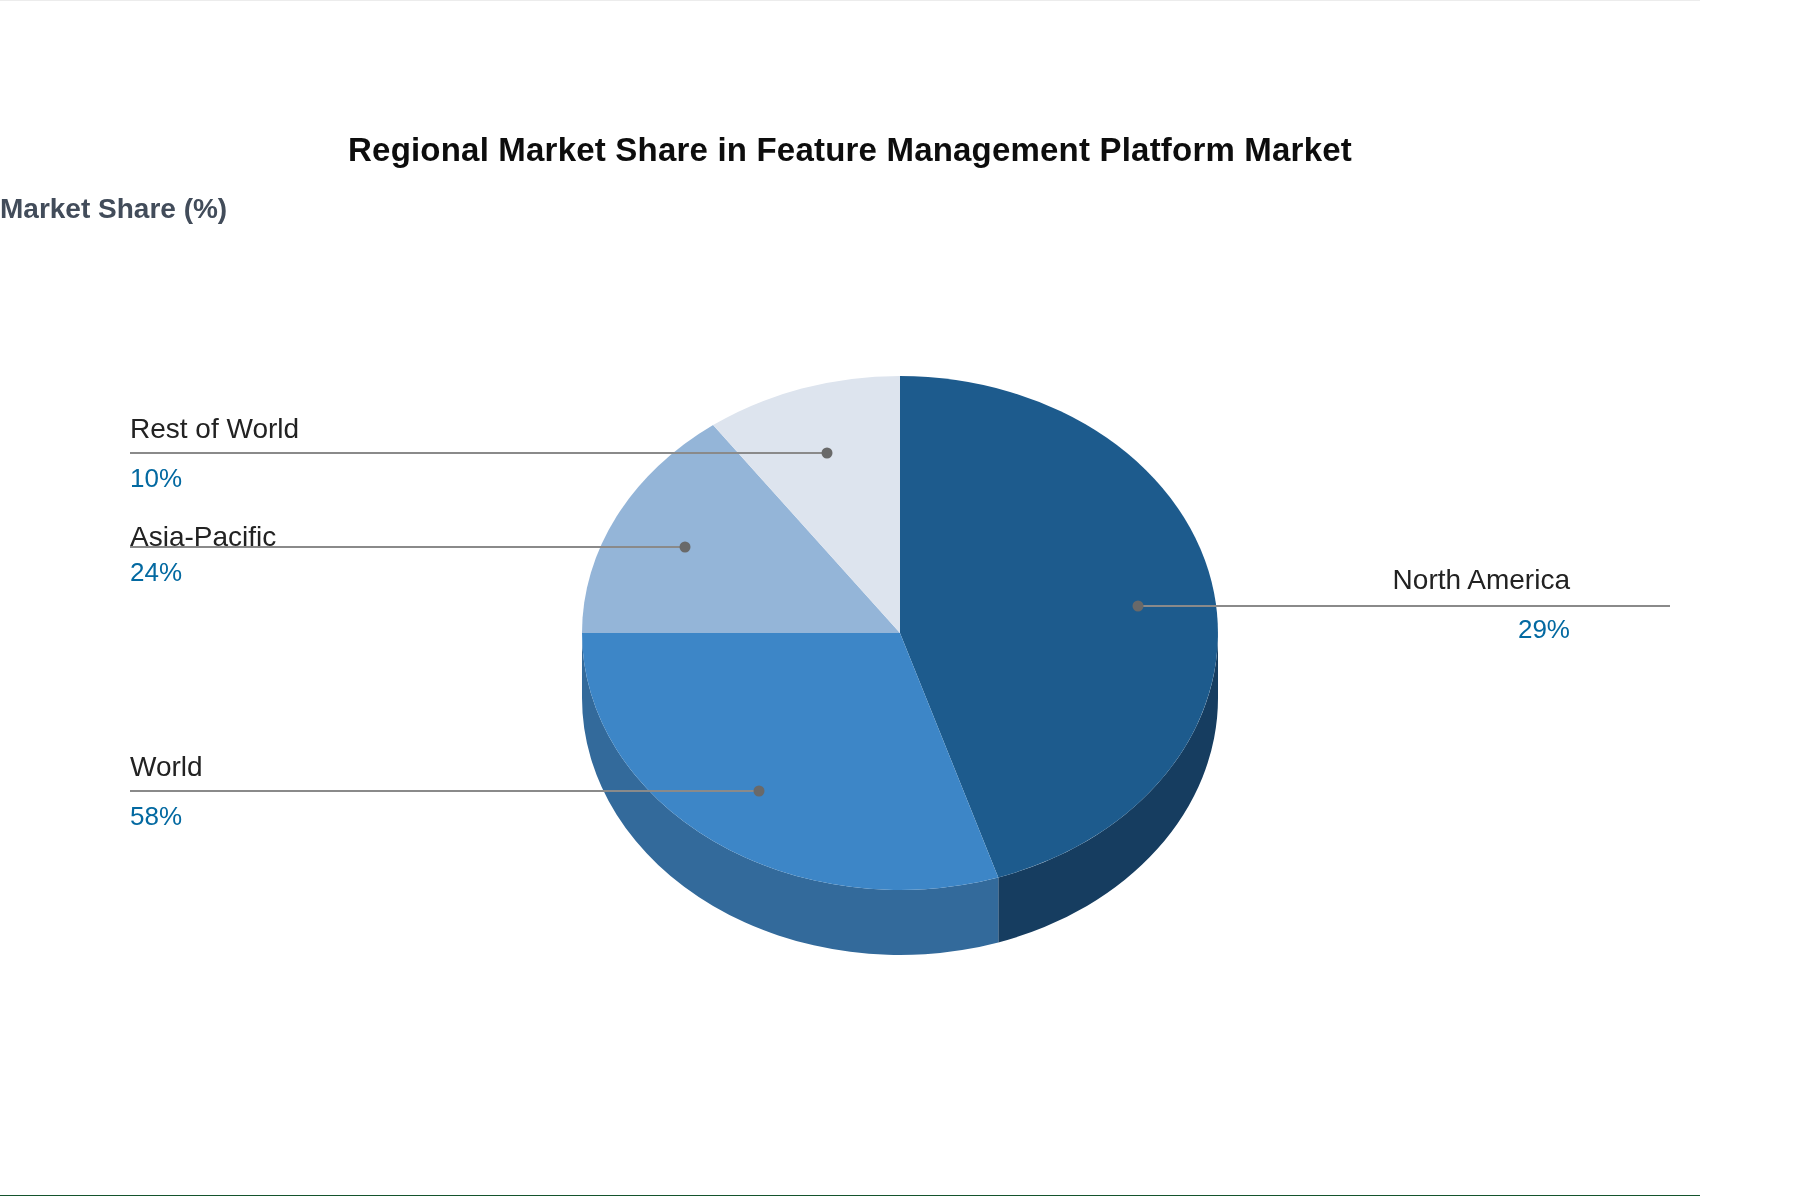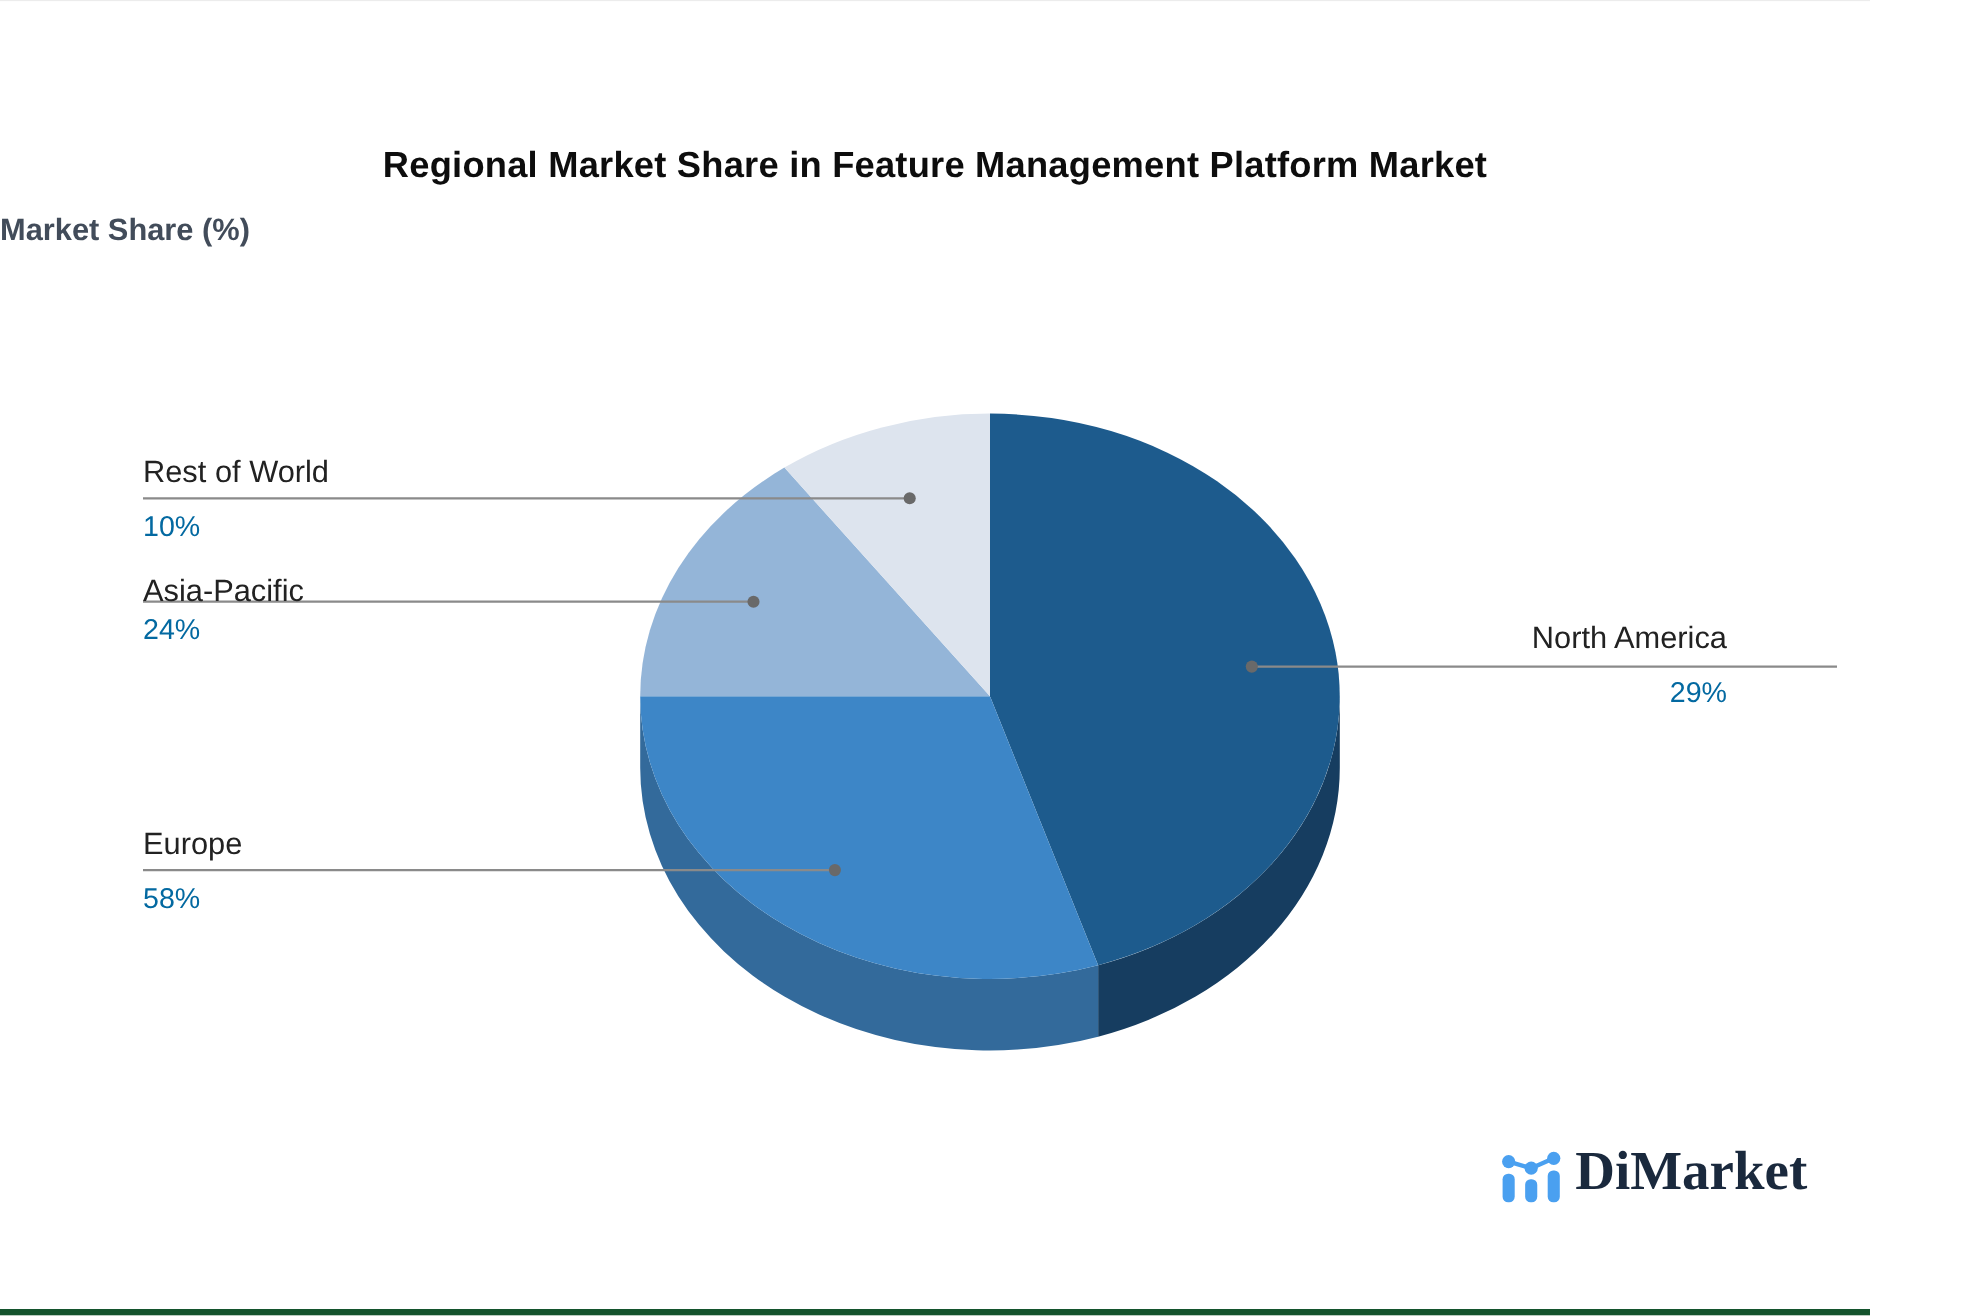--- a/index.html
+++ b/index.html
@@ -2,21 +2,21 @@
 <html><head>
 <meta charset="utf-8">
 <style>
   html, body { margin: 0; padding: 0; background: #ffffff; }
   .canvas {
     position: relative;
     width: 1700px;
     height: 1196px;
     background: #ffffff;
     border-top: 1px solid #ececec;
-    border-bottom: 6px solid #14532d;
+    border-bottom: 1px solid #14532d;
     overflow: hidden;
     font-family: "Liberation Sans", sans-serif;
     box-sizing: border-box;
   }
   .chart-title {
     position: absolute;
     left: 0; right: 0; top: 130px;
     text-align: center;
     font-size: 33px;
     font-weight: bold;
@@ -91,34 +91,20 @@
       <line x1="130" y1="452" x2="827" y2="452" stroke="#8a8a8a" stroke-width="2"></line>
       <circle cx="827" cy="452" r="5.5" fill="#696969"></circle>
     </svg>
 
   <div class="co-name co-left" style="top:412px">Rest of World</div>
   <div class="co-val  co-left" style="top:462px">10%</div>
 
   <div class="co-name co-left" style="top:520px">Asia-Pacific</div>
   <div class="co-val  co-left" style="top:556px">24%</div>
 
-  <div class="co-name co-left" style="top:750px">Europe</div>
+  <div class="co-name co-left" style="top:750px">World</div>
   <div class="co-val  co-left" style="top:800px">58%</div>
 
   <div class="co-name co-right" style="top:563px">North America</div>
   <div class="co-val  co-right" style="top:613px">29%</div>
 
-  <div class="logo">
-    <svg class="logo-icon-svg" width="60" height="52" viewBox="0 0 60 52">
-      <g id="logo-icon-group">
-        <rect x="4" y="24" width="11" height="26" rx="5" fill="#4aa0f0"></rect>
-        <rect x="24.5" y="29" width="11" height="21" rx="5" fill="#4aa0f0"></rect>
-        <rect x="45" y="21" width="11" height="29" rx="5" fill="#4aa0f0"></rect>
-        <polyline id="logo-line" points="9.5,13 30,19 50.5,10" fill="none" stroke-width="4" stroke="#4aa0f0"></polyline>
-        <circle cx="9.5" cy="13" r="6" fill="#4aa0f0"></circle>
-        <circle cx="30" cy="19" r="6" fill="#4aa0f0"></circle>
-        <circle cx="50.5" cy="10" r="6" fill="#4aa0f0"></circle>
-      </g>
-    </svg>
-    <div class="brand-name" style="color: rgb(26, 41, 61);">DiMarket</div>
-  </div>
 
 </div>
 
 </body></html>

